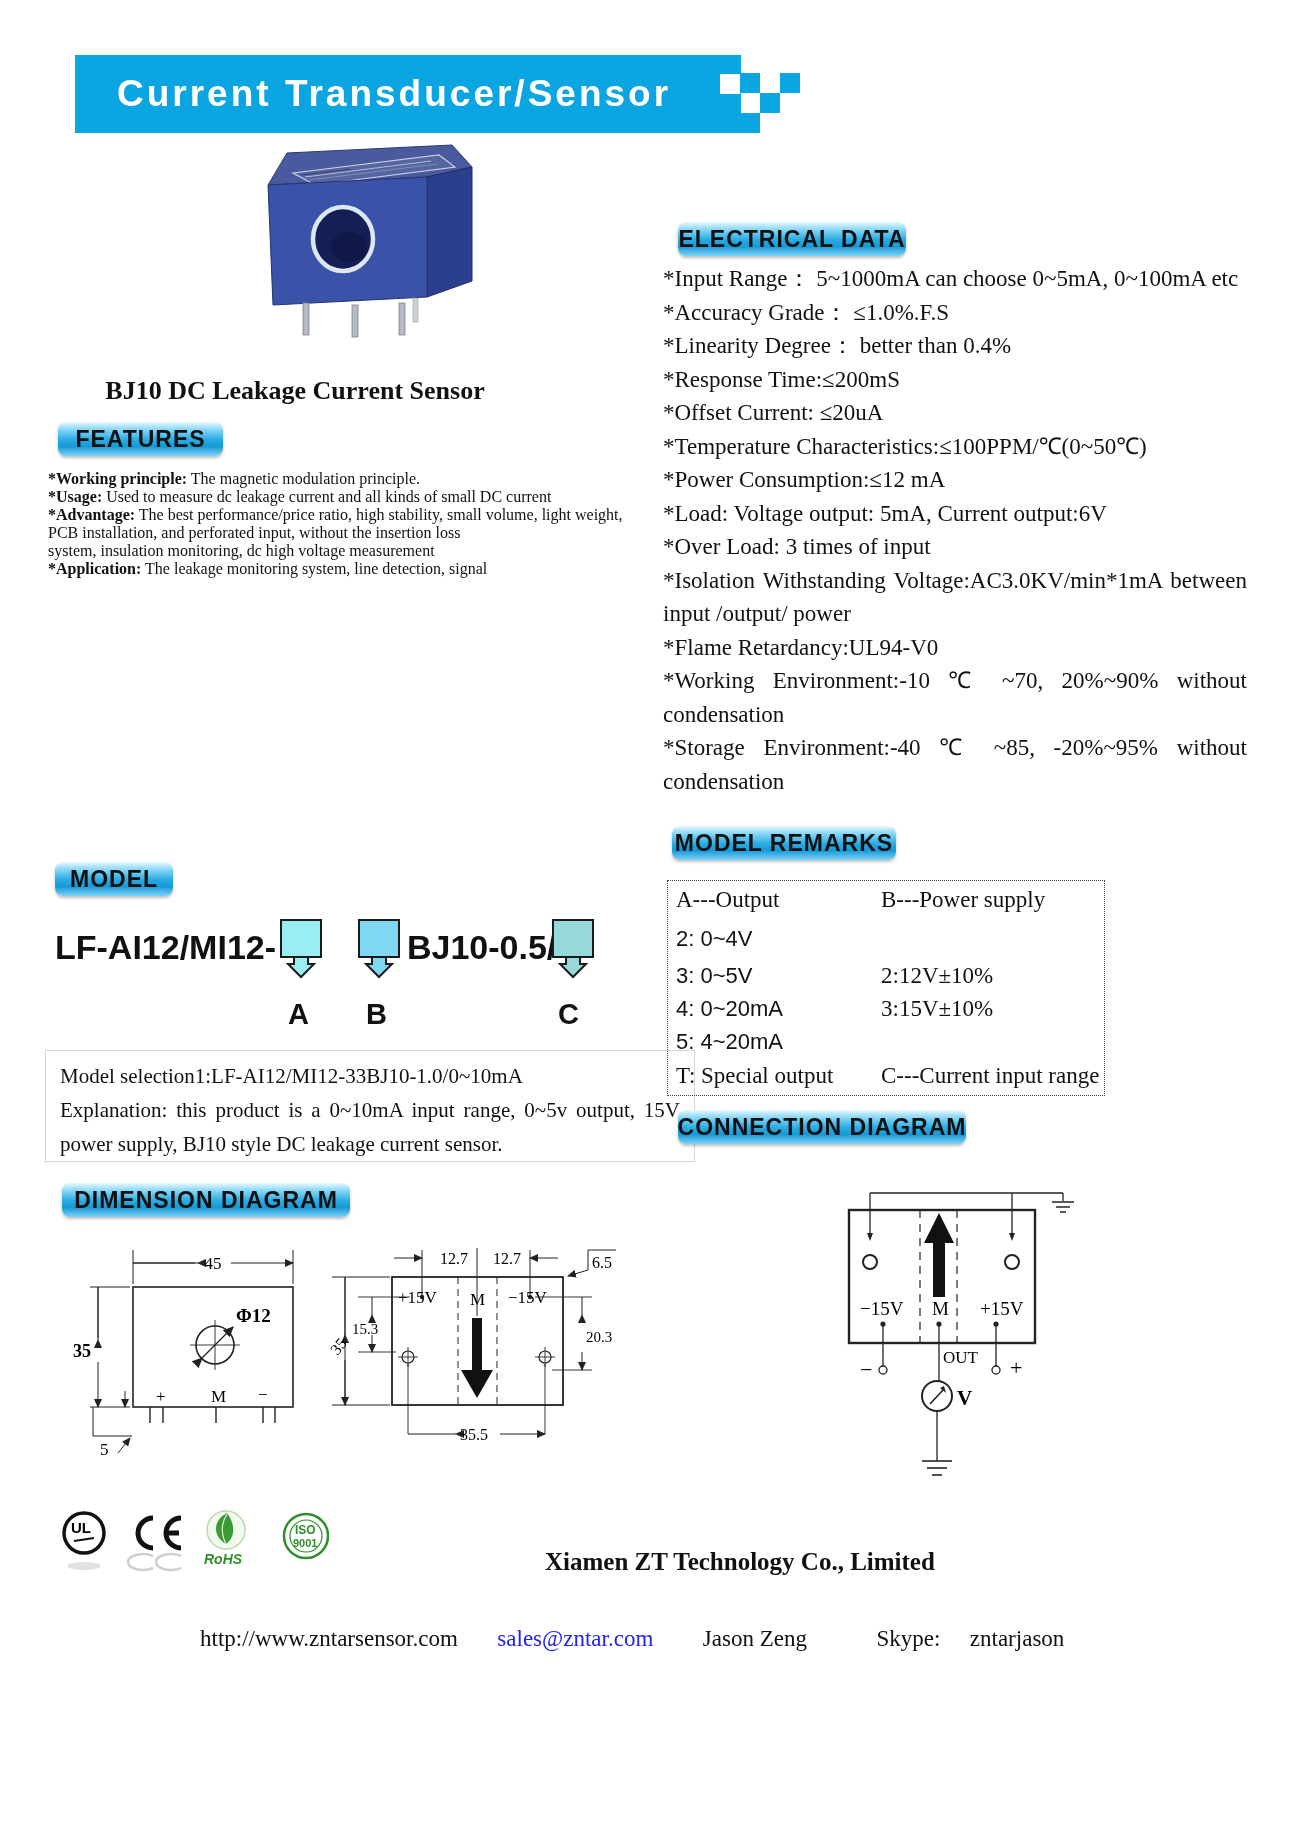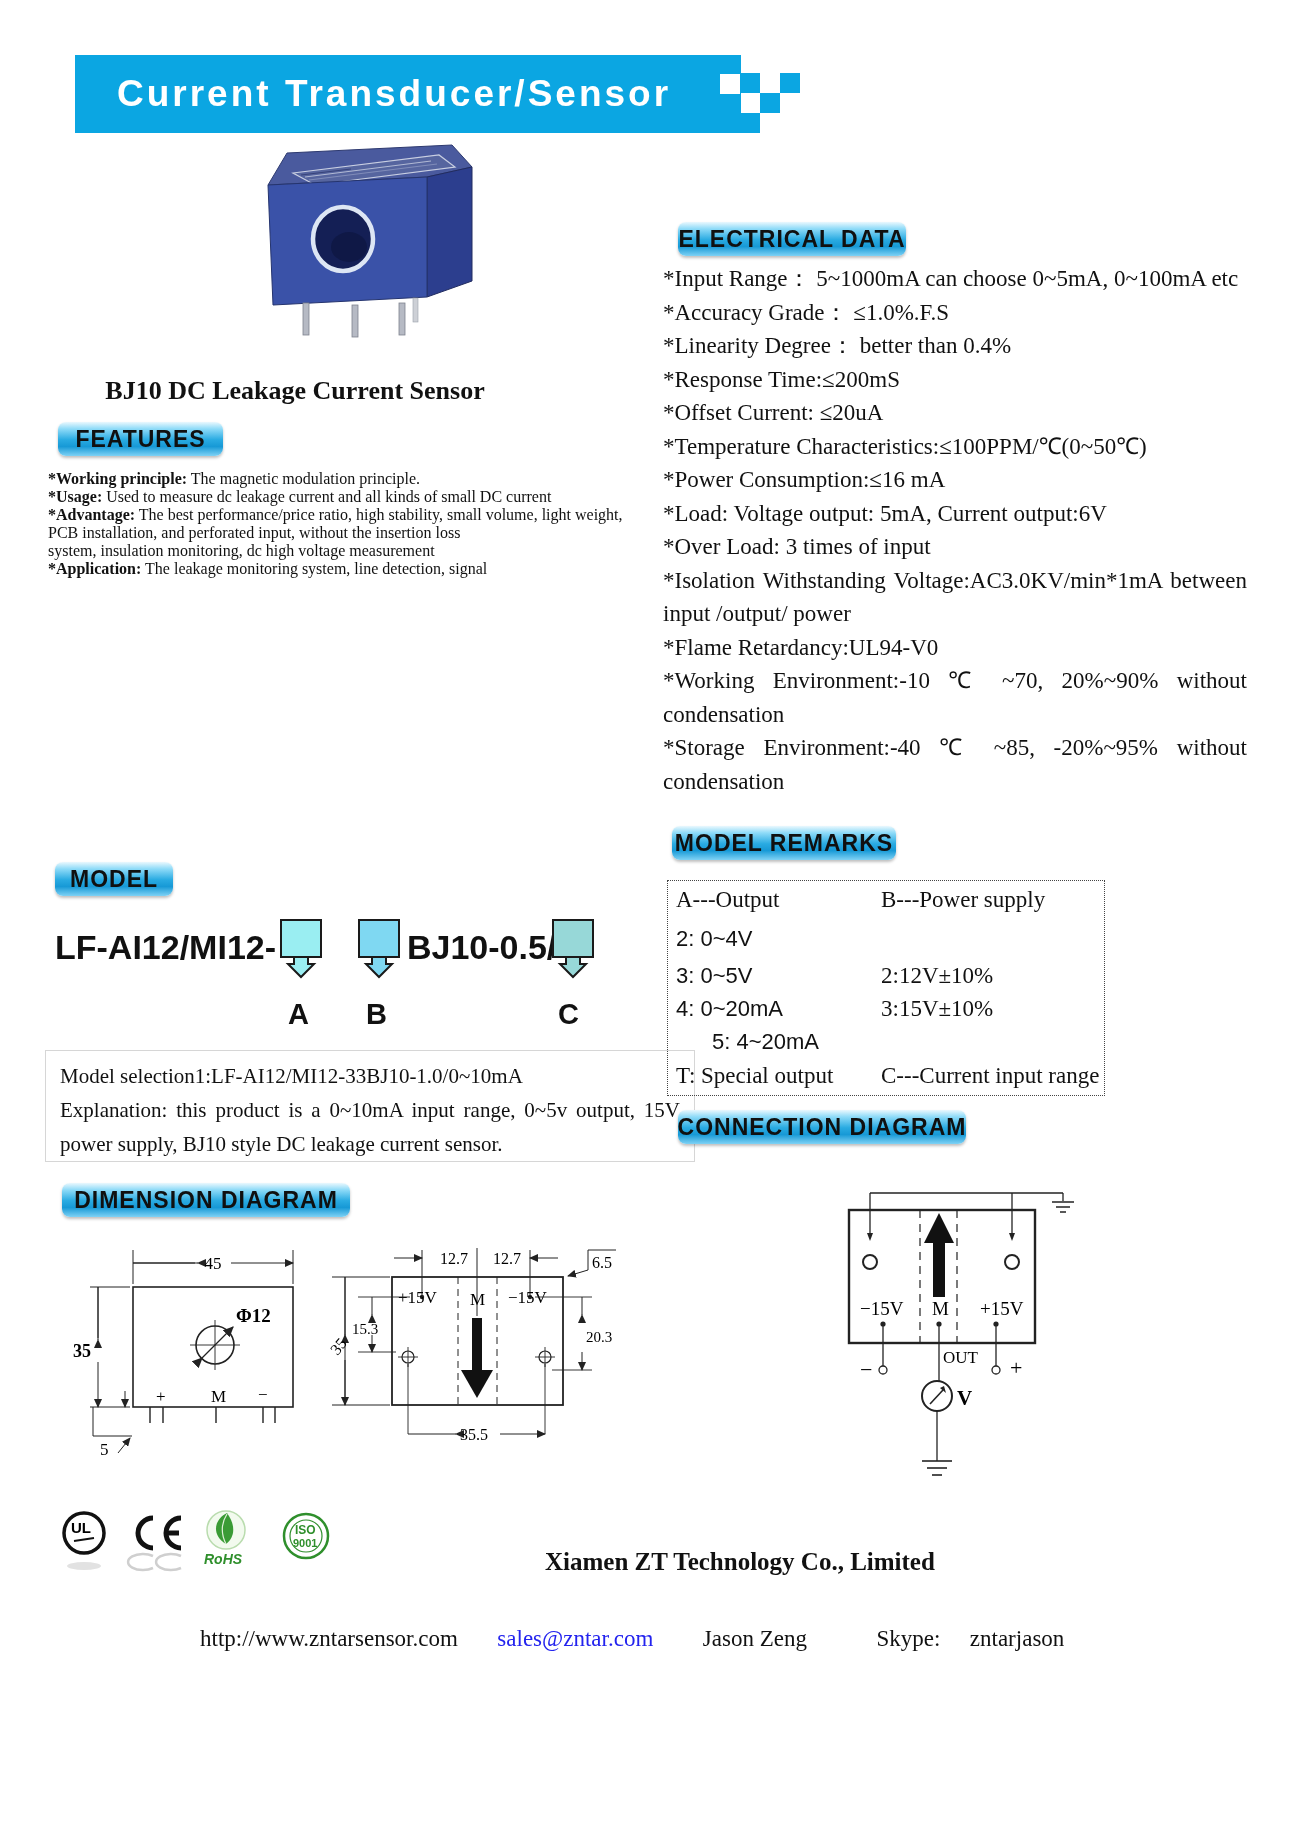--- a/index.html
+++ b/index.html
@@ -218,21 +218,21 @@
 
   <div class="pill" style="left:678px;top:222px;width:228px;">ELECTRICAL DATA</div>
 
   <div class="abs para" id="electrical-text">
     <p class="eline">*Input Range： 5~1000mA can choose 0~5mA, 0~100mA etc</p>
     <p class="eline">*Accuracy Grade： ≤1.0%.F.S</p>
     <p class="eline">*Linearity Degree： better than 0.4%</p>
     <p class="eline">*Response Time:≤200mS</p>
     <p class="eline">*Offset Current: ≤20uA</p>
     <p class="eline">*Temperature Characteristics:≤100PPM/℃(0~50℃)</p>
-    <p class="eline">*Power Consumption:≤16 mA</p>
+    <p class="eline">*Power Consumption:≤12 mA</p>
     <p class="eline">*Load: Voltage output: 5mA, Current output:6V</p>
     <p class="eline">*Over Load: 3 times of input</p>
     <p class="eline">*Isolation Withstanding Voltage:AC3.0KV/min*1mA between input /output/ power</p>
     <p class="eline">*Flame Retardancy:UL94-V0</p>
     <p class="eline">*Working Environment:-10 ℃ ~70, 20%~90% without condensation</p>
     <p class="eline">*Storage Environment:-40 ℃ ~85, -20%~95% without condensation</p>
   </div>
 
   <div class="pill" style="left:672px;top:826px;width:224px;">MODEL REMARKS</div>
 
@@ -242,21 +242,21 @@
     </div>
     <div class="rrow sans" style="left:8px;top:45px;">
       <span>2: 0~4V</span><span class="rc"></span>
     </div>
     <div class="rrow sans" style="left:8px;top:82px;">
       <span>3: 0~5V</span><span class="rc" style="font-family:'Liberation Serif',serif;font-size:23px;">2:12V±10%</span>
     </div>
     <div class="rrow sans" style="left:8px;top:115px;">
       <span>4: 0~20mA</span><span class="rc" style="font-family:'Liberation Serif',serif;font-size:23px;">3:15V±10%</span>
     </div>
-    <div class="rrow sans" style="left:8px;top:148px;margin-left:36px;">
+    <div class="rrow sans" style="left:8px;top:148px;">
       <span>5: 4~20mA</span><span class="rc"></span>
     </div>
     <div class="rrow" style="left:8px;top:182px;">
       <span>T: Special output</span><span class="rc">C---Current input range</span>
     </div>
   </div>
 
   <div class="pill" style="left:678px;top:1110px;width:288px;">CONNECTION DIAGRAM</div>
 
   <svg class="abs" style="left:830px;top:1165px;" width="290" height="330" viewBox="0 0 290 330">

